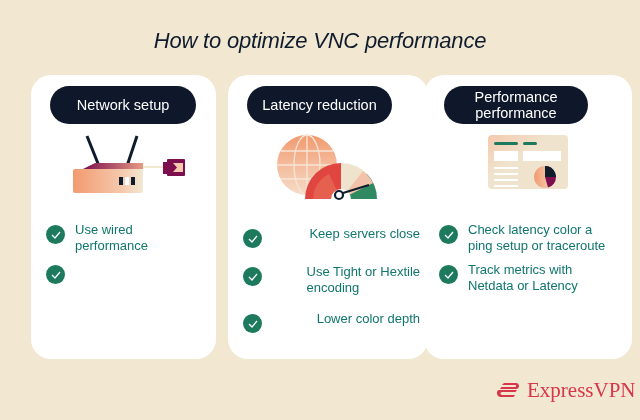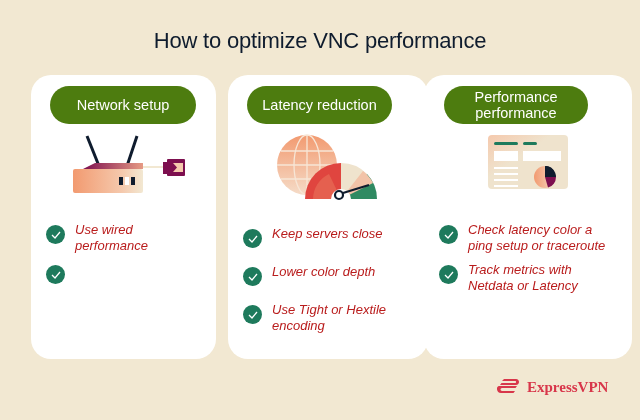--- a/index.html
+++ b/index.html
@@ -7,56 +7,57 @@
     width: 640px; height: 420px; overflow: hidden;
     background: #f2e8d2;
     font-family: "Liberation Sans", "DejaVu Sans", sans-serif;
     color: #0f1c2e;
     position: relative;
   }
   .title {
     position: absolute; left: 0; top: 28px; width: 640px;
     text-align: center; font-size: 22px; color: #0f1c2e;
     letter-spacing: -0.2px;
+    font-style: italic;
   }
   .card {
     position: absolute; top: 75px; height: 284px;
     background: #ffffff; border-radius: 20px;
   }
   .card.c1 { left: 31px; width: 185px; }
   .card.c2 { left: 228px; width: 200px; }
   .card.c3 { left: 424px; width: 208px; }
   .pill {
     position: absolute; left: 19px; top: 11px; width: 146px; height: 38px;
-    background: #4d7c0f; color: #ffffff; border-radius: 19px;
+    background: #0f172a; color: #ffffff; border-radius: 19px;
     display: flex; align-items: center; justify-content: center;
     text-align: center; font-size: 14.5px; line-height: 16px;
   }
   .c2 .pill { left: 19px; width: 145px; }
   .c3 .pill { left: 20px; width: 144px; }
   .pill span { display: block; }
   .illus { position: absolute; left: 0; top: 58px; width: 100%; height: 68px; }
   .illus svg { display: block; margin: 0 auto; }
   .items { position: absolute; left: 15px; top: 147px; right: 8px; }
   .item { display: flex; align-items: flex-start; margin-bottom: 9px; }
   .check {
     flex: 0 0 auto; width: 19px; height: 19px; border-radius: 50%;
     background: #1e7a5c; margin-top: 3px; margin-right: 10px;
     display: flex; align-items: center; justify-content: center;
   }
-  .item-text { font-size: 13px; line-height: 15.5px; color: #b91c1c; font-style: italic; }
+  .item-text { font-size: 13px; line-height: 15.5px; color: #0f766e; }
   .c2 .items { top: 151px; }
-  .c2 .item { margin-bottom: 16px; }
+  .c2 .item { margin-bottom: 16px; justify-content: space-between; }
   .c3 .items { top: 147px; }
   .logo {
     position: absolute; left: 497px; top: 378px; display: flex; align-items: center;
   }
   .logo-text {
     font-family: "Liberation Serif", "DejaVu Serif", serif;
-    font-size: 15px; color: #d8364a; margin-left: 6px; font-weight: bold;
+    font-size: 21px; color: #d8364a; margin-left: 6px; font-weight: normal;
   }
 </style>
 </head>
 <body>
 
 <div class="title">How to optimize VNC performance</div>
 
 <div class="card c1">
   <div class="pill">
     <span>Network setup</span>
@@ -149,31 +150,31 @@
         <span>Keep servers close</span>
       </span>
     </div>
     <div class="item">
       <span class="check">
         <svg width="10" height="8" viewBox="0 0 10 8">
             <path d="M1 4 L4 7 L9 1" stroke="#fff" stroke-width="1.3" fill="none"></path>
           </svg>
       </span>
       <span class="item-text">
+        <span>Use Tight or Hextile</span><br><span>encoding</span>
+      </span>
+    </div>
+    <div class="item">
+      <span class="check">
+        <svg width="10" height="8" viewBox="0 0 10 8">
+            <path d="M1 4 L4 7 L9 1" stroke="#fff" stroke-width="1.3" fill="none"></path>
+          </svg>
+      </span>
+      <span class="item-text">
         <span>Lower color depth</span>
-      </span>
-    </div>
-    <div class="item">
-      <span class="check">
-        <svg width="10" height="8" viewBox="0 0 10 8">
-            <path d="M1 4 L4 7 L9 1" stroke="#fff" stroke-width="1.3" fill="none"></path>
-          </svg>
-      </span>
-      <span class="item-text">
-        <span>Use Tight or Hextile</span><br><span>encoding</span>
       </span>
     </div>
   </div>
 </div>
 
 <div class="card c3">
   <div class="pill">
     <div>
       <span>Performance</span>
       <span>performance</span>

